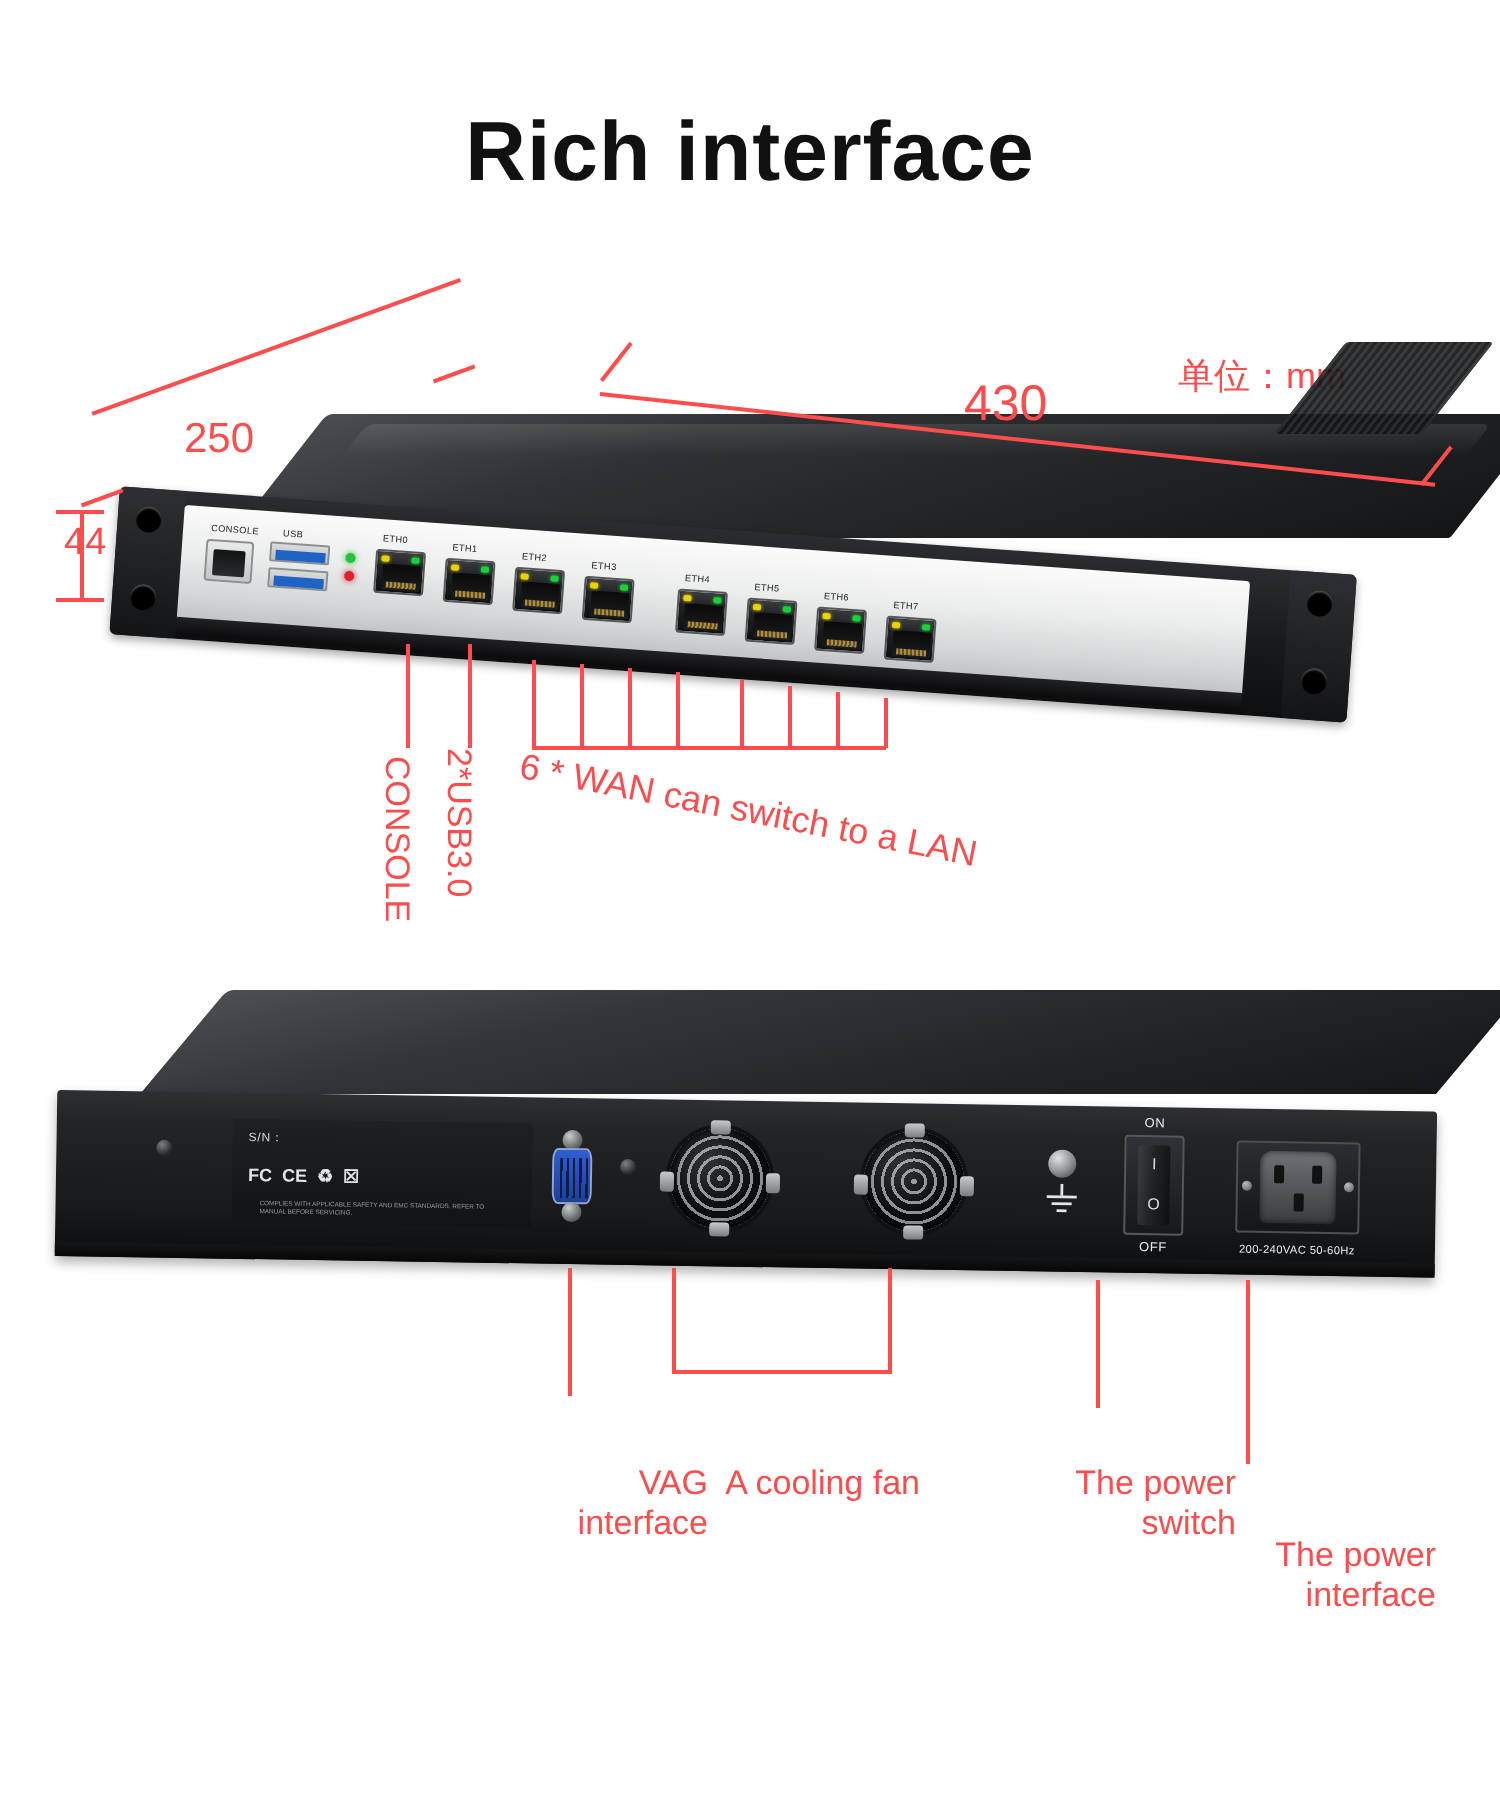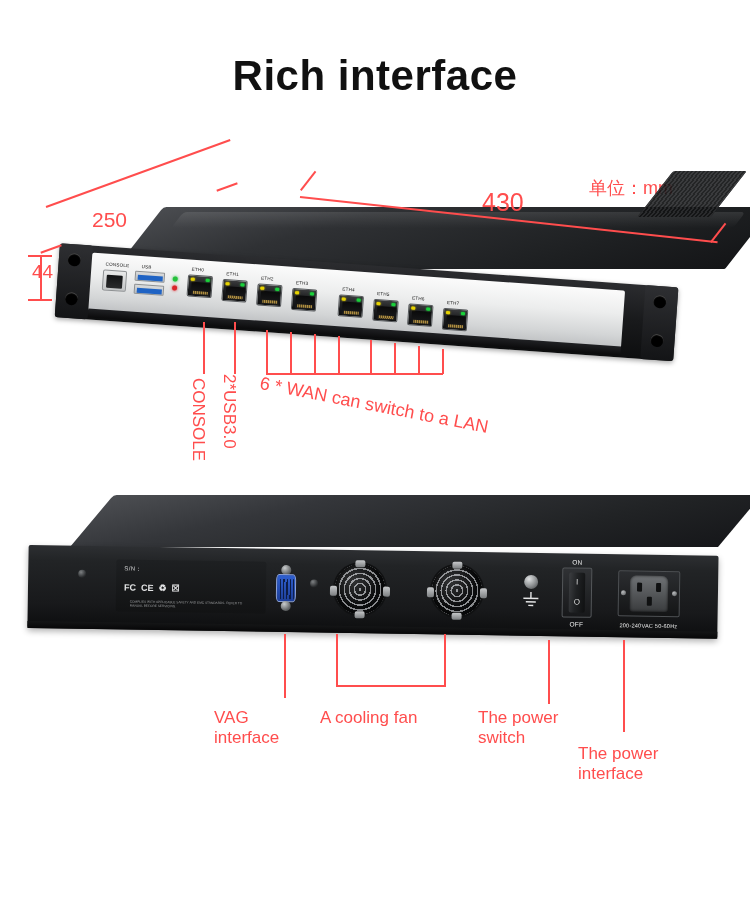--- a/index.html
+++ b/index.html
@@ -31,21 +31,21 @@
 
   
   .anno {
     position: absolute;
     color: #ff4d4d;
     font-size: 17px;
     line-height: 1.18;
     white-space: pre;
     font-family: "Liberation Sans", sans-serif;
   }
-  .anno.center { text-align: left; }
+  .anno.center { text-align: right; margin-top: 24px; }
 
   
   .rline {
     position: absolute;
     background: #ff4d4d;
   }
   .rline.h { height: 1.6px; }
   .rline.v { width: 1.6px; }
 
   

